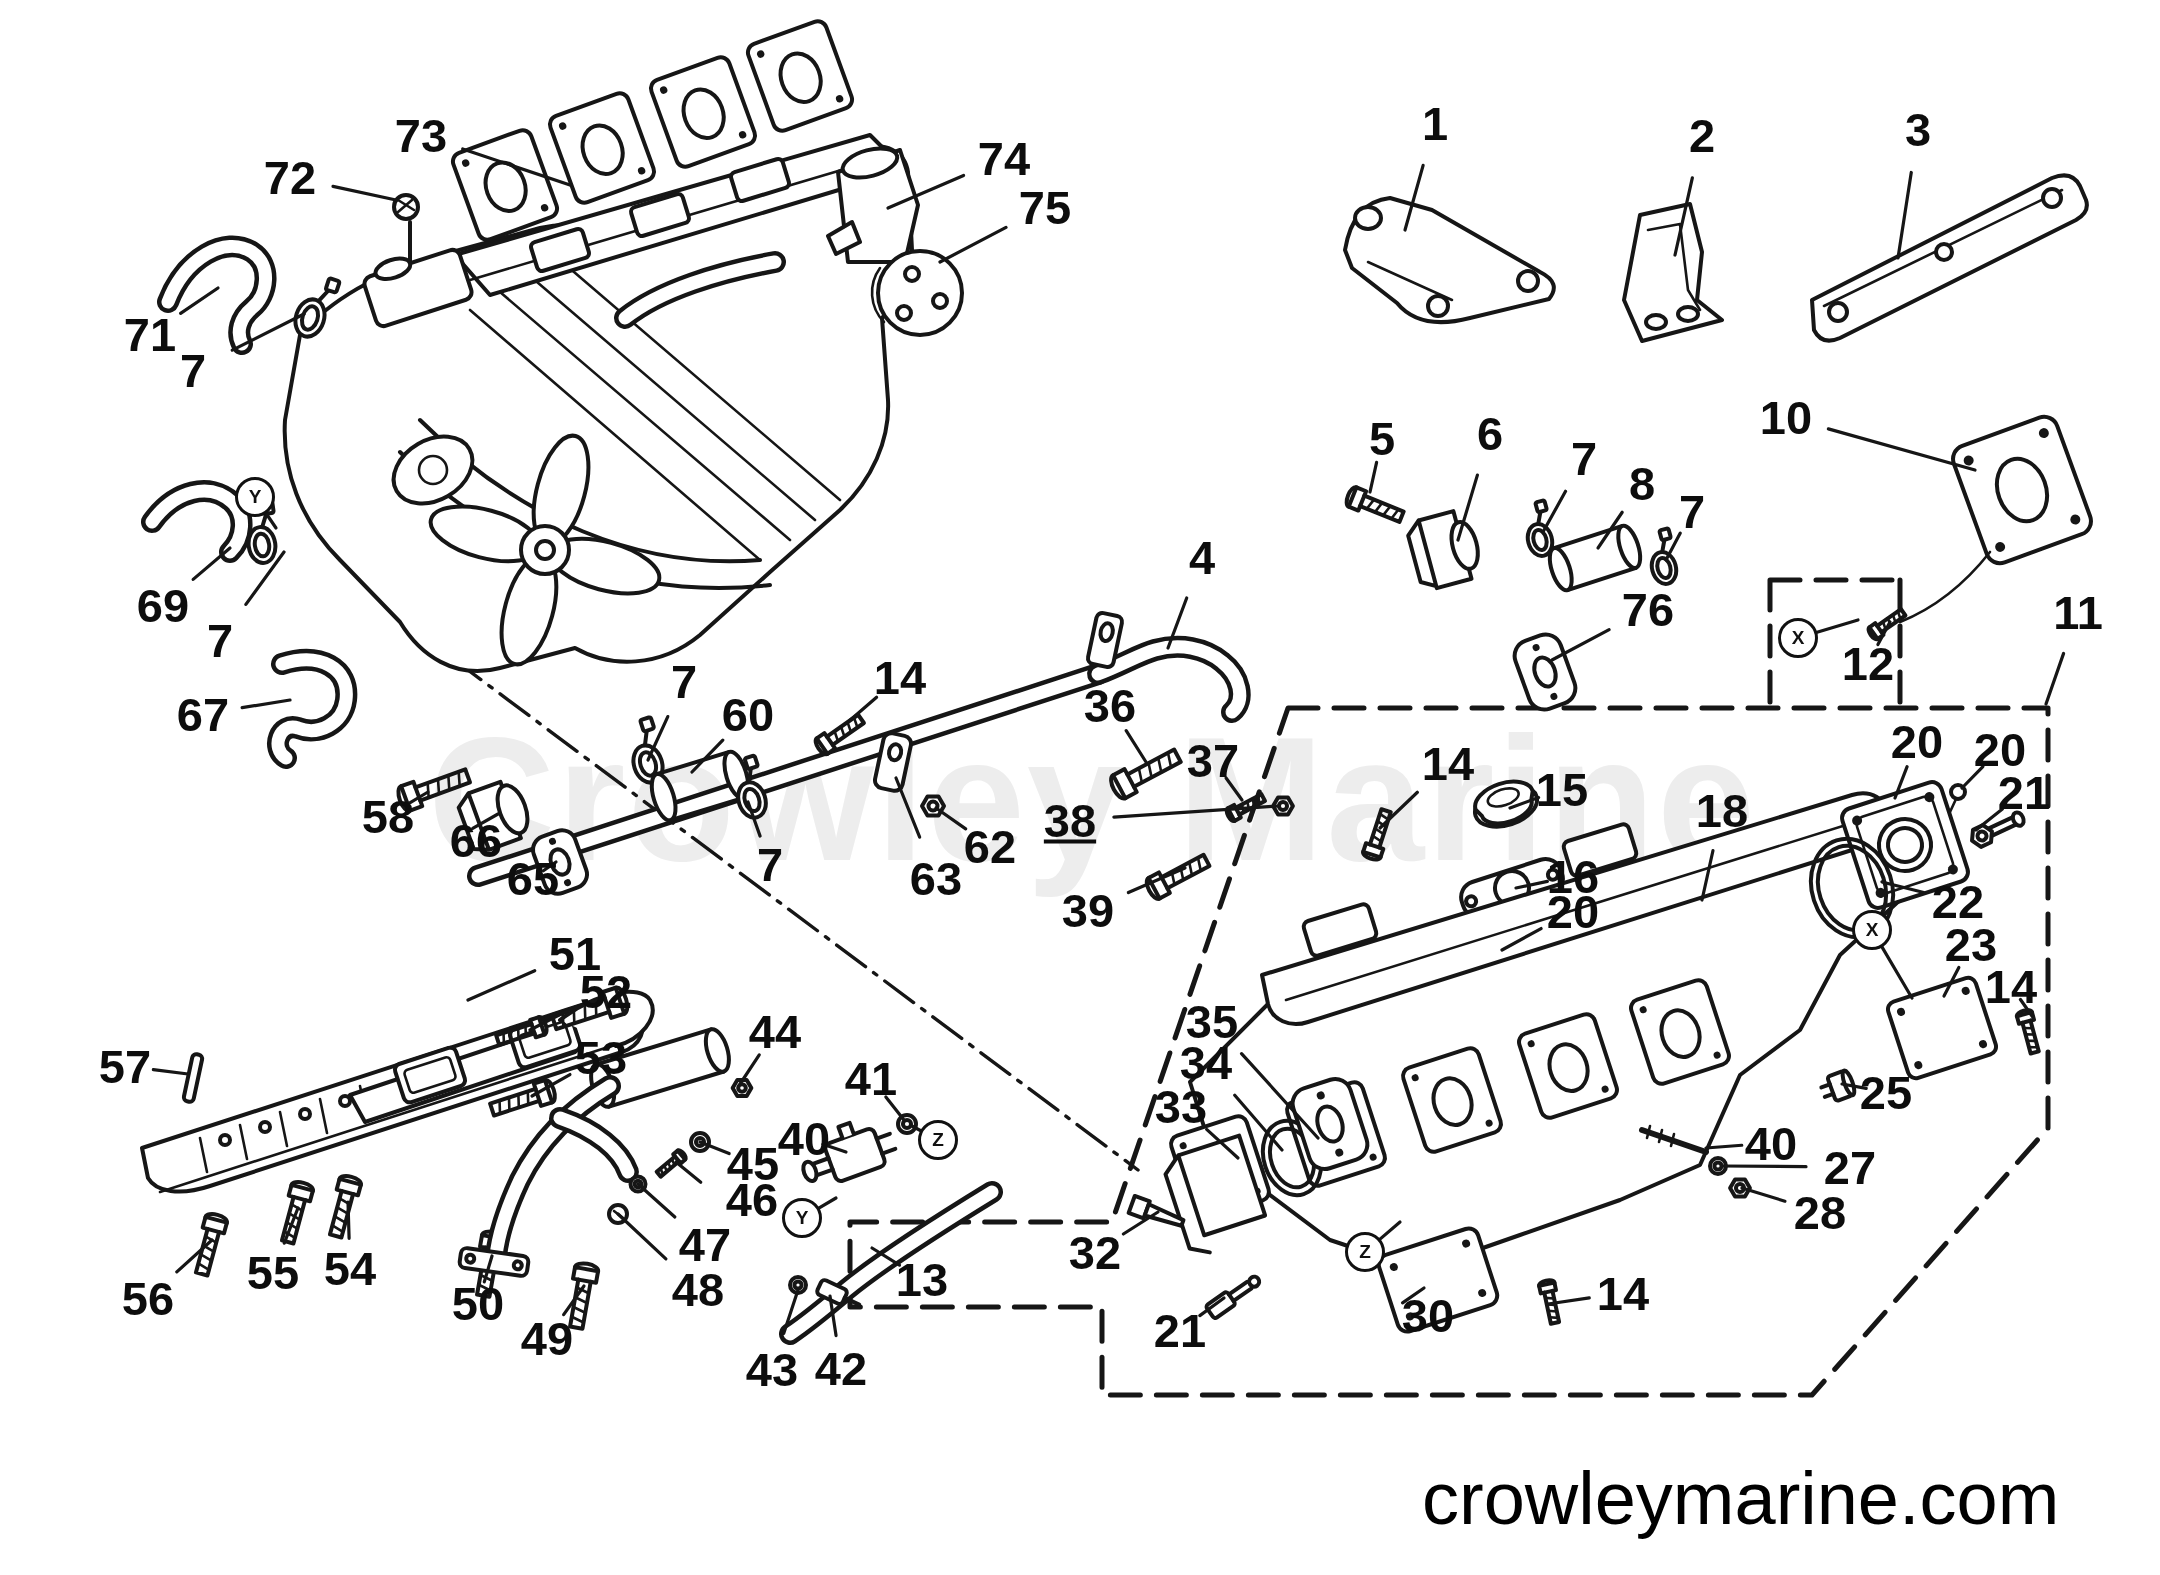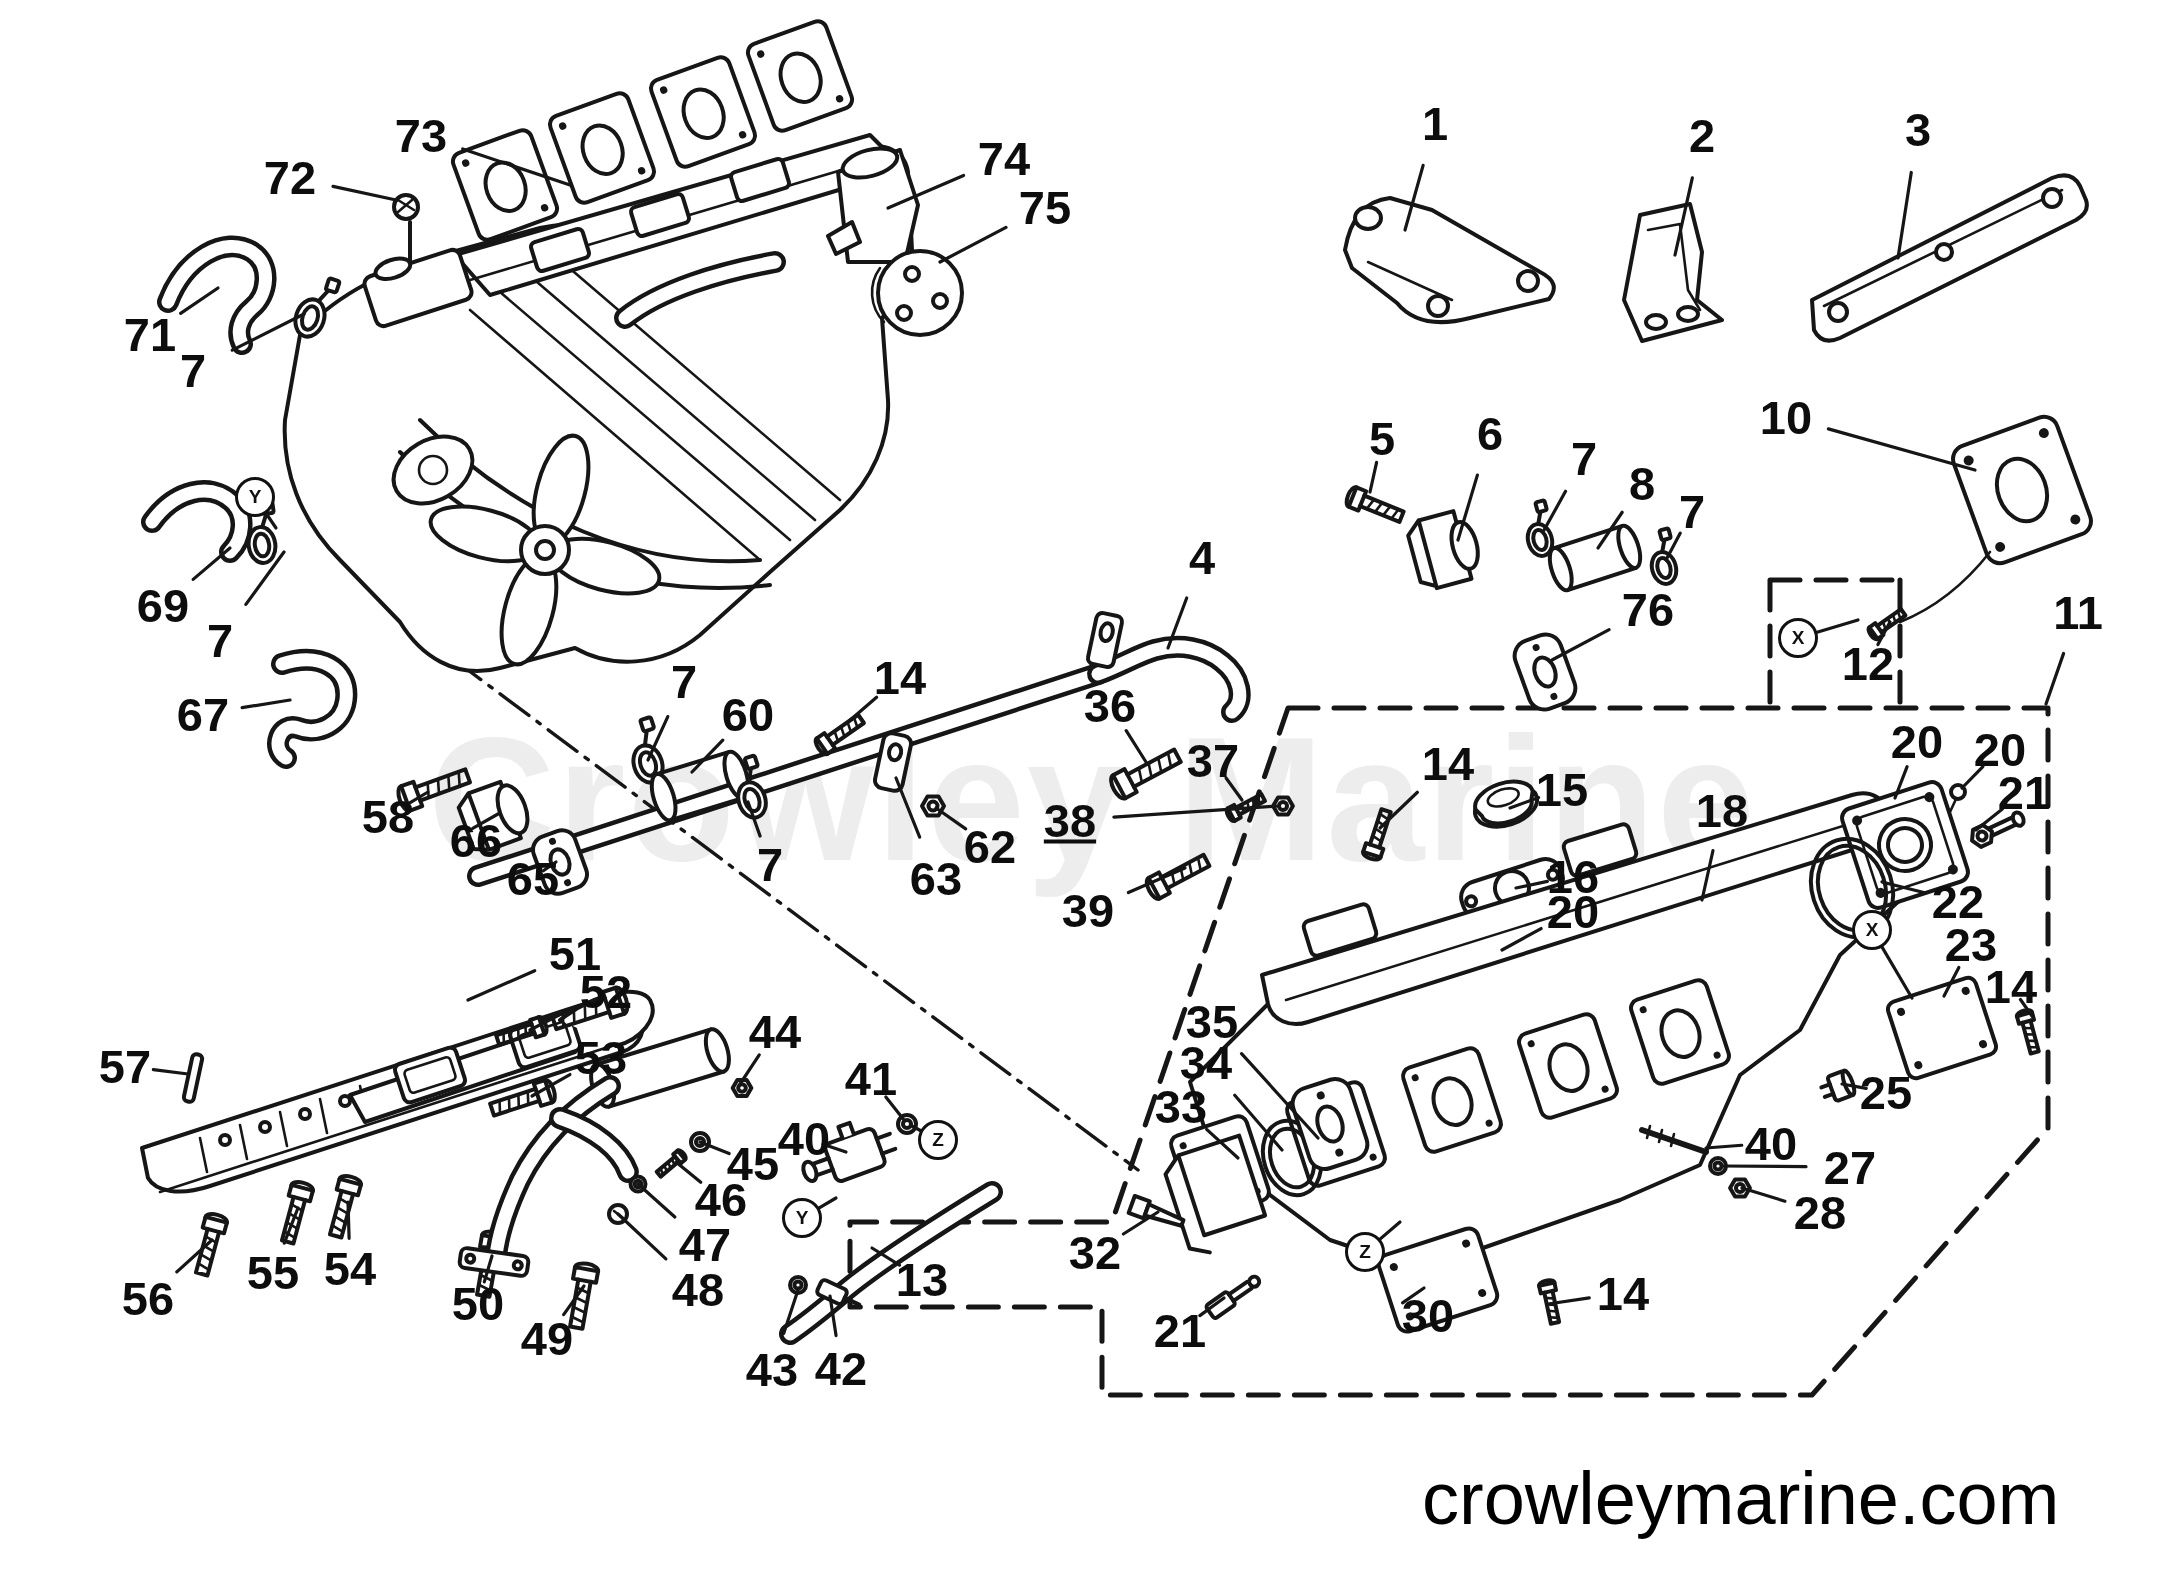--- a/index.html
+++ b/index.html
@@ -565,21 +565,21 @@
       <div class="callout" style="left: 1428px; top: 1315px;">30</div>
       <div class="callout" style="left: 1623px; top: 1293px;">14</div>
       <div class="callout" style="left: 575px; top: 953px;">51</div>
       <div class="callout" style="left: 606px; top: 991px;">52</div>
       <div class="callout" style="left: 601px; top: 1057px;">53</div>
       <div class="callout" style="left: 775px; top: 1031px;">44</div>
       <div class="callout" style="left: 125px; top: 1066px;">57</div>
       <div class="callout" style="left: 871px; top: 1078px;">41</div>
       <div class="callout" style="left: 804px; top: 1138px;">40</div>
       <div class="callout" style="left: 753px; top: 1163px;">45</div>
-      <div class="callout" style="left: 721px; top: 1199px; text-align: center;">46</div>
+      <div class="callout" style="left: 752px; top: 1199px; text-align: center;">46</div>
       <div class="callout" style="left: 705px; top: 1244px;">47</div>
       <div class="callout" style="left: 698px; top: 1289px;">48</div>
       <div class="callout" style="left: 478px; top: 1303px;">50</div>
       <div class="callout" style="left: 547px; top: 1338px;">49</div>
       <div class="callout" style="left: 273px; top: 1272px;">55</div>
       <div class="callout" style="left: 350px; top: 1268px;">54</div>
       <div class="callout" style="left: 148px; top: 1298px;">56</div>
       <div class="callout" style="left: 772px; top: 1369px;">43</div>
       <div class="callout" style="left: 841px; top: 1368px;">42</div>
       <div class="callout" style="left: 922px; top: 1279px;">13</div>

